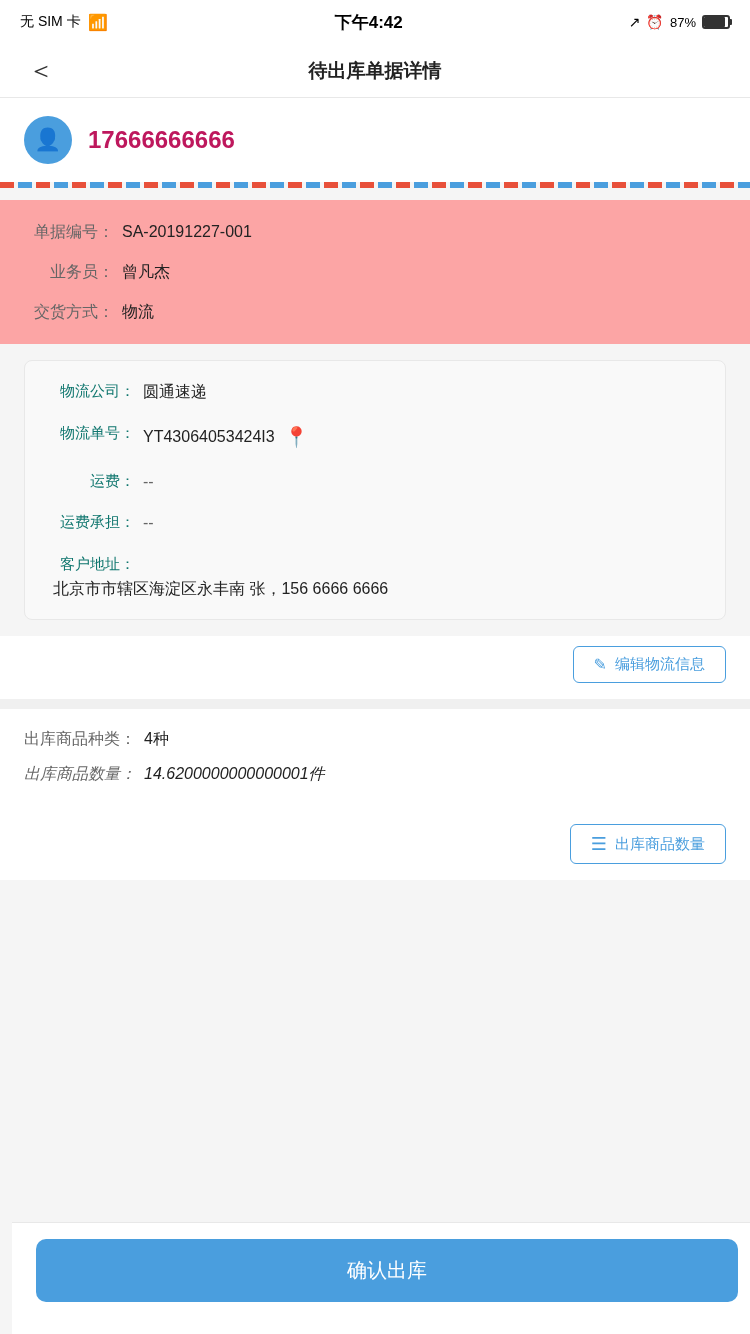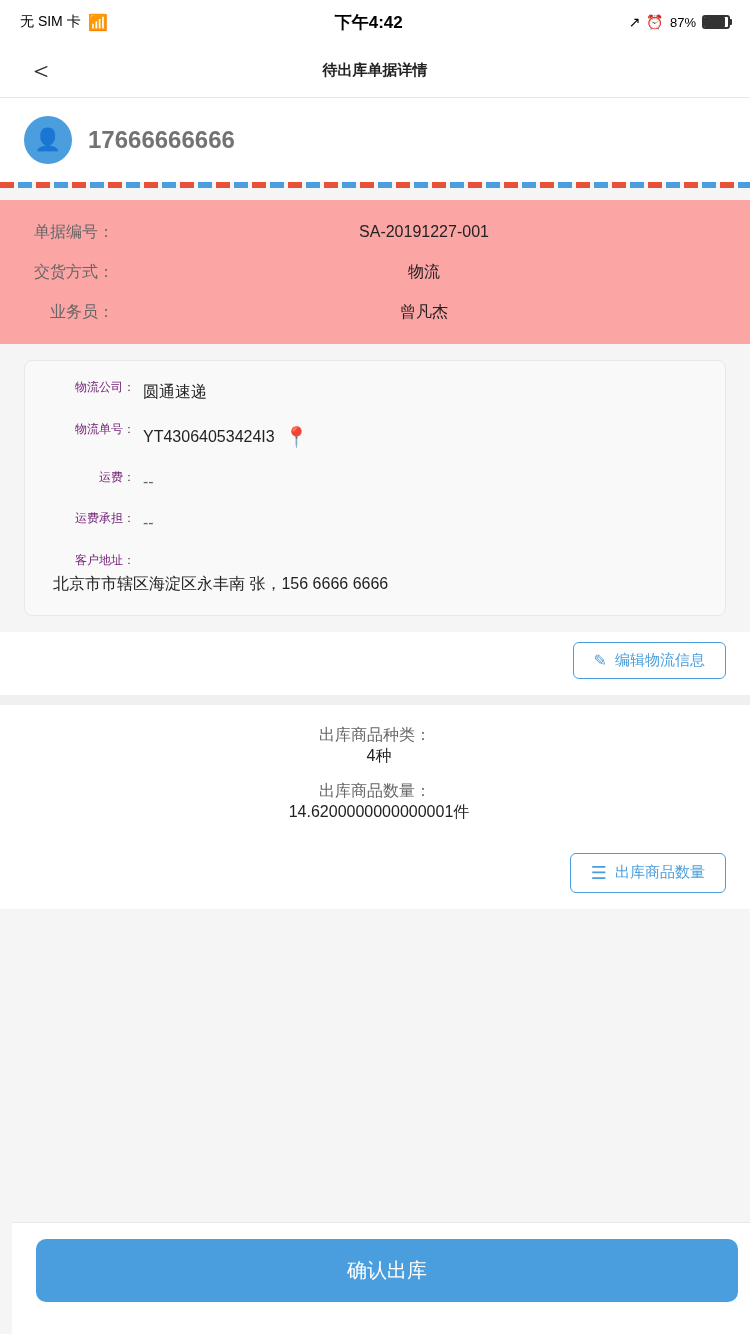--- a/index.html
+++ b/index.html
@@ -58,21 +58,21 @@
     .nav-back {
       font-size: 26px;
       color: #333;
       cursor: pointer;
       padding: 4px 8px;
     }
     .nav-title {
       position: absolute;
       left: 50%;
       transform: translateX(-50%);
-      font-size: 15px;
+      font-size: 19px;
       font-weight: 600;
       color: #222;
       text-align: center;
     }
 
     
     .customer-header {
       background: #fff;
       padding: 18px 24px;
       display: flex;
@@ -82,21 +82,21 @@
     .avatar {
       width: 48px; height: 48px;
       background: #4a9ede;
       border-radius: 50%;
       display: flex; align-items: center; justify-content: center;
       color: white; font-size: 22px;
     }
     .customer-phone {
       font-size: 24px;
       font-weight: 600;
-      color: #737373;
+      color: #be185d;
     }
 
     
     .dashed-divider {
       height: 6px;
       background: repeating-linear-gradient(
         90deg,
         #e8503a 0px, #e8503a 14px,
         transparent 14px, transparent 18px,
         #4a9ede 18px, #4a9ede 32px,
@@ -124,45 +124,43 @@
       text-align: right;
       flex-shrink: 0;
       line-height: 1.5;
     }
     .info-value {
       color: #222;
       font-size: 16px;
       margin-left: 8px;
       line-height: 1.5;
       flex: 1;
-      text-align: center;
     }
 
     
     .logistics-card {
       background: #f9f9f9;
       border: 1px solid #e8e8e8;
       border-radius: 8px;
       margin: 16px 24px;
       padding: 18px 20px;
     }
     .logistics-row {
       display: flex;
       align-items: flex-start;
       margin-bottom: 16px;
     }
     .logistics-row:last-child { margin-bottom: 0; flex-direction: column; }
     .logistics-label {
-      color: #701a75;
-      font-size: 12px;
+      color: #0f766e;
+      font-size: 15px;
       min-width: 90px;
       text-align: right;
       flex-shrink: 0;
       line-height: 1.6;
-      font-family: Liberation Mono, monospace;
     }
     .logistics-value {
       color: #222;
       font-size: 16px;
       margin-left: 8px;
       line-height: 1.6;
       flex: 1;
       display: flex;
       align-items: center;
       gap: 10px;
@@ -203,23 +201,22 @@
     
     .goods-section {
       background: #fff;
       margin-top: 0;
       padding: 20px 24px;
     }
     .goods-row {
       display: flex;
       align-items: center;
       margin-bottom: 14px;
-      flex-direction: column;
-    }
-    .goods-row:last-child { margin-bottom: 0; }
+    }
+    .goods-row:last-child { margin-bottom: 9px; font-style: italic; }
     .goods-label {
       color: #666;
       font-size: 16px;
       min-width: 110px;
       text-align: right;
       flex-shrink: 0;
     }
     .goods-value {
       color: #222;
       font-size: 16px;
@@ -307,26 +304,26 @@
 </div>
 
 <div class="dashed-divider"></div>
 
 <div class="info-section">
   <div class="info-row">
     <span class="info-label">单据编号：</span>
     <span class="info-value">SA-20191227-001</span>
   </div>
   <div class="info-row">
+    <span class="info-label">业务员：</span>
+    <span class="info-value">曾凡杰</span>
+  </div>
+  <div class="info-row">
     <span class="info-label">交货方式：</span>
     <span class="info-value">物流</span>
-  </div>
-  <div class="info-row">
-    <span class="info-label">业务员：</span>
-    <span class="info-value">曾凡杰</span>
   </div>
 </div>
 
 <div class="logistics-card">
   <div class="logistics-row">
     <span class="logistics-label">物流公司：</span>
     <span class="logistics-value">圆通速递</span>
   </div>
   <div class="logistics-row">
     <span class="logistics-label">物流单号：</span>

